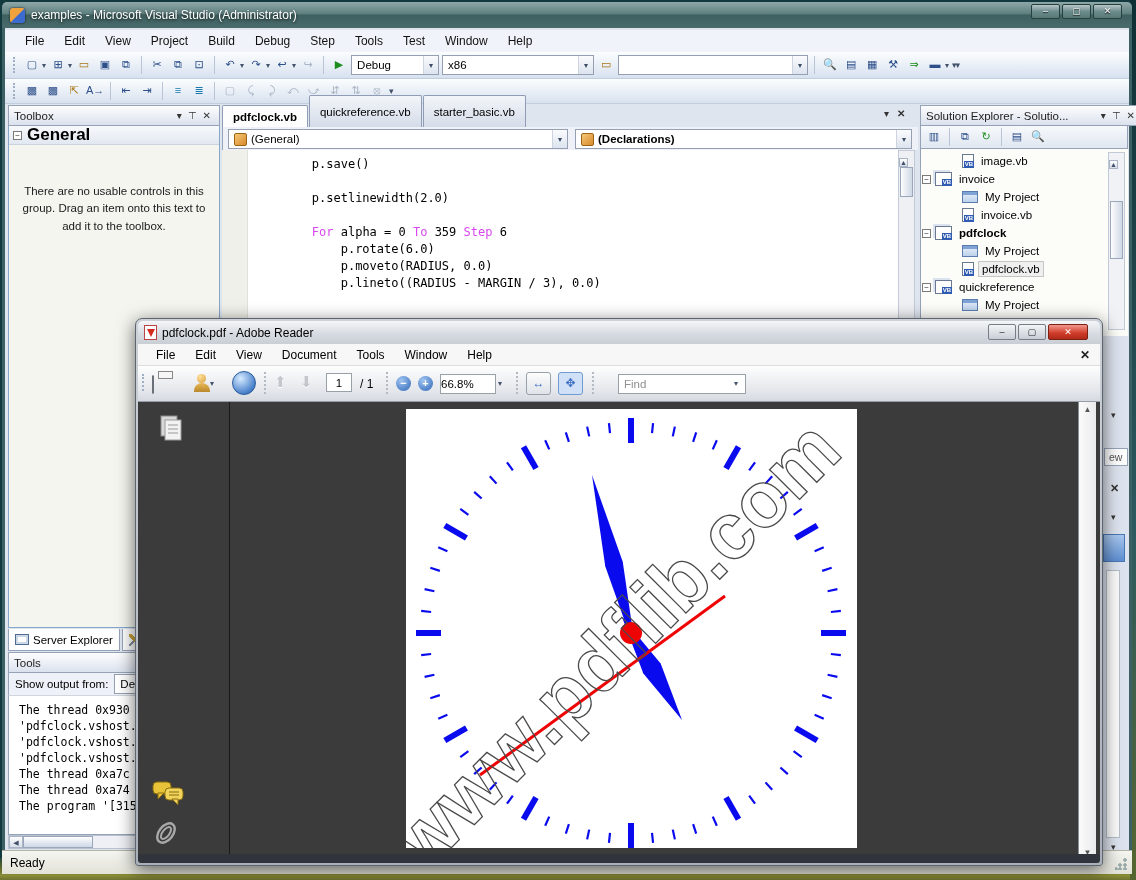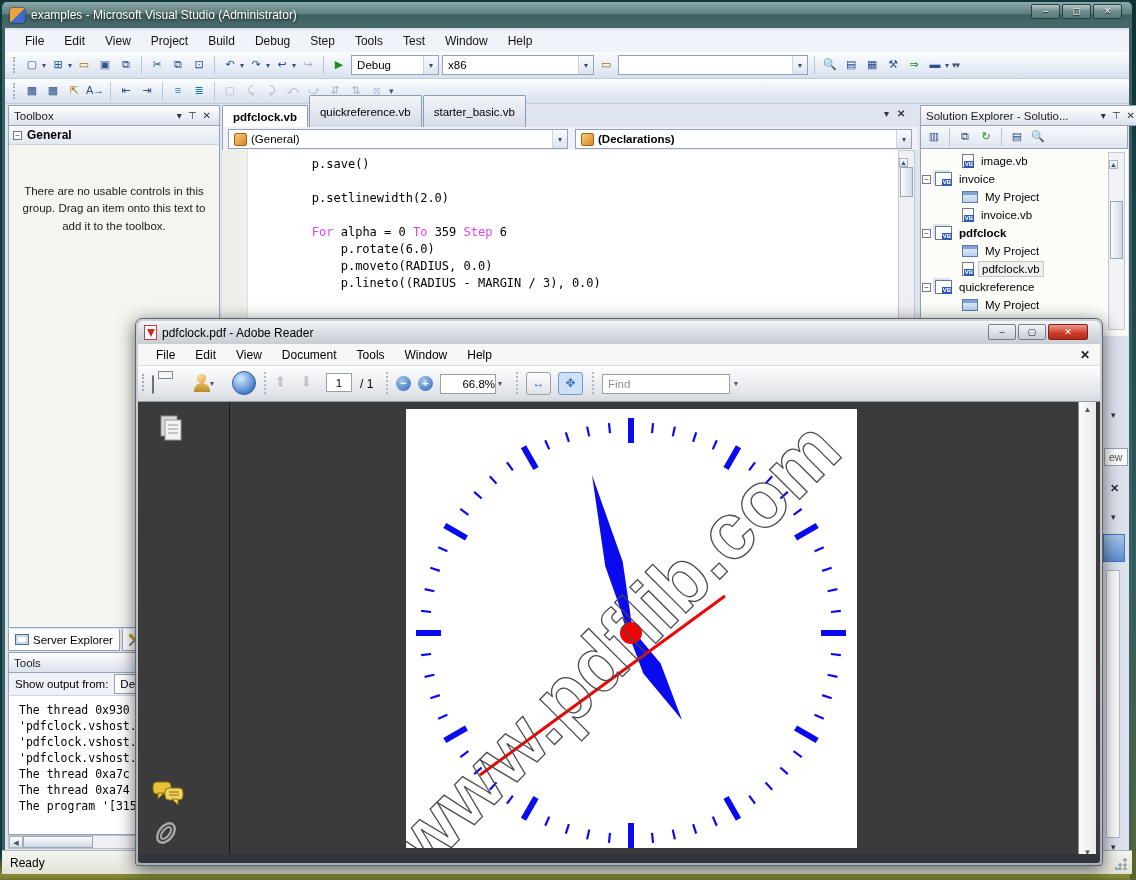--- a/index.html
+++ b/index.html
@@ -37,21 +37,21 @@
   
   .ptitle{height:21px;background:linear-gradient(180deg,#fdfdfe,#dbe2ee);border:1px solid #96a2b6;display:flex;align-items:center;font-size:11.5px;color:#222;padding:0 5px}
   .ptitle .sp{flex:1}
   .pbtn{font-size:10px;color:#333;padding:0 3px}
 
   
   #toolbox-title{left:8px;top:105px;width:212px}
   #toolbox-body{left:8px;top:126px;width:212px;height:502px;background:#f5f5f0;border:1px solid #86a7c8;border-top:none}
   .grp-hdr{height:19px;background:linear-gradient(180deg,#f7f9fc,#e2e8f1);border-bottom:1px solid #cdd4df;display:flex;align-items:center;gap:5px;padding:0 4px}
   .expbox{width:9px;height:9px;border:1px solid #7a7a7a;background:#fff;font-size:8px;line-height:7px;text-align:center;color:#333}
-  .grp-hdr b{font-size:12px}
+  .grp-hdr b{font-size:17px}
   #toolbox-empty{margin:38px 12px;text-align:center;font-size:11.5px;line-height:1.5;color:#1a1a1a}
 
   
   #dock-tabs{left:8px;top:628px;width:212px;height:24px;background:#dfe5ef;display:flex;align-items:flex-start;gap:2px;padding-top:1px}
   .dtab{height:22px;background:#fff;border:1px solid #96a2b6;border-top:none;display:flex;align-items:center;gap:4px;padding:0 6px;font-size:11.5px}
   .se-ico{width:14px;height:11px;background:#cdd8e6;border:1px solid #4f6d93;position:relative}
   .se-ico:after{content:"";position:absolute;left:2px;top:2px;width:8px;height:5px;background:#fff}
   .hammer{width:12px;height:12px;background:linear-gradient(45deg,transparent 38%,#c8a23c 38%,#c8a23c 62%,transparent 62%),linear-gradient(-45deg,transparent 42%,#8a929e 42%,#8a929e 58%,transparent 58%)}
 
   
@@ -125,21 +125,21 @@
   .dotsep{position:absolute;top:6px;width:3px;height:22px;border-left:2px dotted #b3b9c2}
   .printer{width:25px;height:18px;background:linear-gradient(180deg,#e9e9e9,#9aa0a8);border:1px solid #6a7078;border-radius:2px;position:relative}
   .printer:before{content:"";position:absolute;left:5px;top:-5px;width:13px;height:6px;background:#f6f6f6;border:1px solid #888}
   .person{width:20px;height:20px;position:relative}
   .person:before{content:"";position:absolute;left:5px;top:1px;width:9px;height:9px;border-radius:50%;background:radial-gradient(circle at 35% 30%,#ffe09a,#d89f3a)}
   .person:after{content:"";position:absolute;left:2px;top:10px;width:16px;height:9px;border-radius:8px 8px 0 0;background:linear-gradient(180deg,#e8b858,#b8882a)}
   .globe{width:24px;height:24px;border-radius:50%;background:radial-gradient(circle at 35% 30%,#d6ebff,#4a82cc 70%,#2a5a9a);border:1px solid #2a5a9a}
   .gray-arrow{font-size:15px;color:#c3c7cd;text-shadow:0 1px 0 #fff}
   .pgbox{width:26px;height:19px;background:#fff;border:1px solid #98a0a8;font-size:11.5px;text-align:center;font-family:"Liberation Sans",sans-serif}
   .zoomc{width:15px;height:15px;border-radius:50%;background:radial-gradient(circle at 35% 30%,#9fc4f0,#2f66b8);color:#fff;font-size:11px;font-weight:bold;line-height:14px;text-align:center}
-  .zoombox{width:56px;height:20px;background:#fff;border:1px solid #98a0a8;font-size:11.5px;display:flex;align-items:center;justify-content:flex-end}
+  .zoombox{width:56px;height:20px;background:#fff;border:1px solid #98a0a8;font-size:11.5px;display:flex;align-items:center;justify-content:flex-start}
   .fitico{width:25px;height:23px;border:1px solid #98a0aa;border-radius:3px;background:linear-gradient(180deg,#fdfdfd,#dfe3e8);color:#3b6fc4;font-size:12px;text-align:center;line-height:21px}
   .fitico.active{border-color:#6f9bd2;background:#cfe0f7}
   .findbox{width:128px;height:20px;background:#fff;border:1px solid #98a0a8;font-size:11.5px;color:#888;padding:2px 5px;font-family:"Liberation Sans",sans-serif}
   .findbox::placeholder{color:#909090}
   #ad-content{left:138px;top:402px;width:962px;height:458px;background:#3b3b3b}
   #ad-rail{left:138px;top:402px;width:92px;height:458px;border-right:1px solid #191919}
   #ad-doc-page{left:406px;top:409px;width:451px;height:439px;background:#fff;overflow:hidden}
   #ad-vscroll{left:1078px;top:402px;width:18px;height:458px;background:linear-gradient(90deg,#fbfbfb,#eaeaec);border-left:1px solid #8a9098;display:flex;flex-direction:column;justify-content:space-between;align-items:center;padding:3px 0;font-size:8px;color:#555}
   #ad-bottom{left:138px;top:854px;width:962px;height:9px;background:#31353b;border-radius:0 0 3px 3px}
 </style>
@@ -454,21 +454,21 @@
     <span class="abs zoomc" style="left:258px;top:10px">−</span>
     <span class="abs zoomc" style="left:280px;top:10px">+</span>
     <span class="abs zoombox" style="left:302px;top:8px">
         <span>66.8%</span>
       </span>
     <span class="abs tcaret" style="left:362px;top:13px">▾</span>
     <span class="dotsep" style="left:378px"></span>
     <span class="abs fitico" style="left:388px;top:6px">↔</span>
     <span class="abs fitico active" style="left:420px;top:6px">✥</span>
     <span class="dotsep" style="left:454px"></span>
-    <input class="abs findbox" style="left: 464px; top: 8px;" placeholder="Find">
+    <input class="abs findbox" style="left: 480px; top: 8px;" placeholder="Find">
     <span class="abs tcaret" style="left:598px;top:13px">▾</span>
   </div>
   <div class="abs" id="ad-content"></div>
   <div class="abs" id="ad-rail">
     <svg class="abs" style="left:20px;top:12px" width="28" height="28" viewBox="0 0 28 28">
       <rect x="3" y="2" width="16" height="20" fill="#d8d8d8" stroke="#8a8a8a"></rect>
       <rect x="7" y="6" width="16" height="20" fill="#f2f2f2" stroke="#9a9a9a"></rect>
       <line x1="10" y1="11" x2="20" y2="11" stroke="#999"></line>
         <line x1="10" y1="15" x2="20" y2="15" stroke="#999"></line>
         <line x1="10" y1="19" x2="20" y2="19" stroke="#999"></line>

